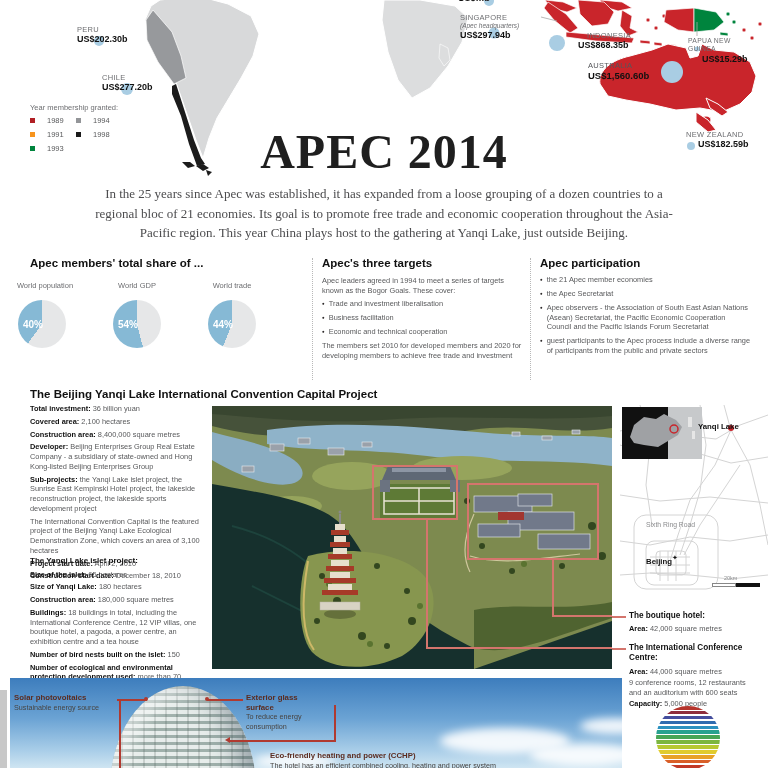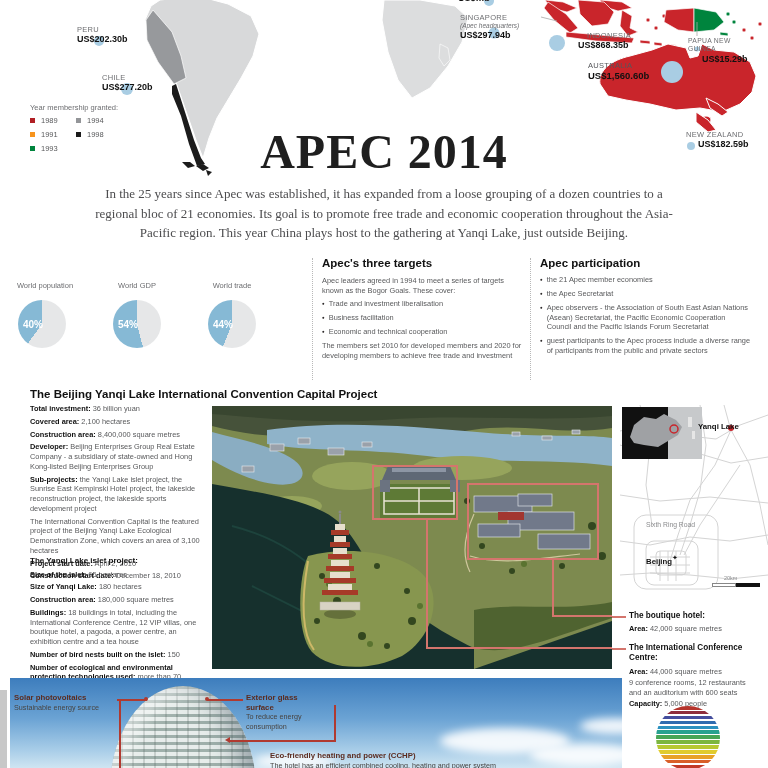--- a/index.html
+++ b/index.html
@@ -6,21 +6,21 @@
   html,body{background:#fff}
   .page{position:relative;width:768px;height:768px;background:#fff;overflow:hidden;
         font-family:"Liberation Sans",sans-serif;color:#1a1a1a}
   .abs{position:absolute}
   
   .cname{font-size:7.5px;color:#6d6e71;letter-spacing:.3px;line-height:1.25}
   .cnote{font-size:6.5px;color:#6d6e71;font-style:italic;line-height:1.2}
   .cval{font-size:9px;font-weight:bold;color:#111;line-height:1.3}
   .ta-r{text-align:left}
   .legend-title{font-size:7.5px;color:#6d6e71;margin-bottom:4px}
-  .leg-item{display:flex;align-items:center;gap:6px;font-size:7.5px;color:#58595b;margin-bottom:5px}
+  .leg-item{display:flex;align-items:center;gap:12px;font-size:7.5px;color:#58595b;margin-bottom:5px}
   .leg-sq{width:5px;height:5px;display:inline-block}
   
   .big-title{font-family:"Liberation Serif",serif;font-weight:bold;font-size:48px;
              letter-spacing:1px;color:#1f1f1f;text-align:center}
   .intro{font-family:"Liberation Serif",serif;font-size:13px;line-height:1.5;color:#4c4c4e;text-align:center}
   
   .h-sec{font-size:11.5px;font-weight:bold;color:#111;line-height:1.2}
   .small{font-size:7.4px;color:#58595b;line-height:1.32}
   .bul{display:flex;gap:4px;margin-top:4px}
   .bul::before{content:"\25CF";font-size:4.5px;line-height:10px;color:#231f20}
@@ -187,20 +187,21 @@
       </div>
     </div>
   </div>
 
   <div class="abs big-title" style="left:0;top:124px;width:768px">APEC 2014</div>
   <div class="abs intro" style="left:84px;top:184px;width:600px">In the 25 years since Apec was established, it has expanded from a loose grouping of a dozen countries to a regional bloc of 21 economies. Its goal is to promote free trade and economic cooperation throughout the Asia-Pacific region. This year China plays host to the gathering at Yanqi Lake, just outside Beijing.</div>
 
   <div class="abs dotline" style="left:312px;top:258px;height:122px"></div>
   <div class="abs dotline" style="left:530px;top:258px;height:122px"></div>
 
+  <div class="abs h-sec" style="left:30px;top:257px">Apec members' total share of ...</div>
   <div class="pie-title" style="left:0;top:281px">World population</div>
   <div class="pie-title" style="left:92px;top:281px">World GDP</div>
   <div class="pie-title" style="left:187px;top:281px">World trade</div>
   <div class="pie" style="left: 18px; top: 300px; background: conic-gradient(rgb(230, 231, 232) 0deg, rgb(230, 231, 232) 60%, rgb(134, 185, 213) 0deg);">
     <span class="pie-pct">40%</span>
     </div>
   <div class="pie" style="left: 113px; top: 300px; background: conic-gradient(rgb(230, 231, 232) 0deg, rgb(230, 231, 232) 46%, rgb(134, 185, 213) 0deg);">
     <span class="pie-pct">54%</span>
     </div>
   <div class="pie" style="left: 208px; top: 300px; background: conic-gradient(rgb(230, 231, 232) 0deg, rgb(230, 231, 232) 56%, rgb(134, 185, 213) 0deg);">
@@ -251,21 +252,21 @@
     <div class="fact"><b>Construction start date:</b> <span>December 18, 2010</span></div>
   </div>
 
   <div class="abs small" style="left:30px;top:556px;width:178px">
     <div class="fact" style="font-size:8px"><b>The Yanqi Lake islet project:</b></div>
     <div class="fact"><b>Size of the islet:</b> <span>65 hectares</span></div>
     <div class="fact"><b>Size of Yanqi Lake:</b> <span>180 hectares</span></div>
     <div class="fact"><b>Construction area:</b> <span>180,000 square metres</span></div>
     <div class="fact"><b>Buildings:</b> <span>18 buildings in total, including the International Conference Centre, 12 VIP villas, one boutique hotel, a pagoda, a power centre, an exhibition centre and a tea house</span></div>
     <div class="fact"><b>Number of bird nests built on the islet:</b> <span>150</span></div>
-    <div class="fact"><b>Number of ecological and environmental protection technologies used:</b> <span>more than 70</span></div>
+    <div class="fact"><b>Number of ecological and environmental protection development used:</b> <span>more than 70</span></div>
   </div>
 
   <svg class="abs" style="left:212px;top:406px" width="400" height="263" viewBox="0 0 400 263">
     <rect width="400" height="263" fill="#7d8a4f"></rect>
     <path d="M0,0 H400 V22 C350,30 310,16 260,24 C210,32 150,20 90,28 C55,33 25,26 0,20 Z" fill="#46523a"></path>
     <path d="M0,0 H400 V10 C330,16 250,8 170,14 C110,18 50,12 0,8 Z" fill="#394630"></path>
     <path d="M55,24 C120,14 200,20 265,26 C330,32 375,28 400,32 V60 C340,52 275,58 215,50 C150,42 100,46 55,38 Z" fill="#8fb3c9"></path>
     <path d="M0,26 C30,34 62,40 82,54 C98,66 92,82 62,78 C34,74 10,60 0,54 Z" fill="#8aadc2"></path>
     <ellipse cx="140" cy="70" rx="40" ry="14" fill="#96a45c"></ellipse>
     <ellipse cx="250" cy="62" rx="50" ry="12" fill="#96a45c"></ellipse>

